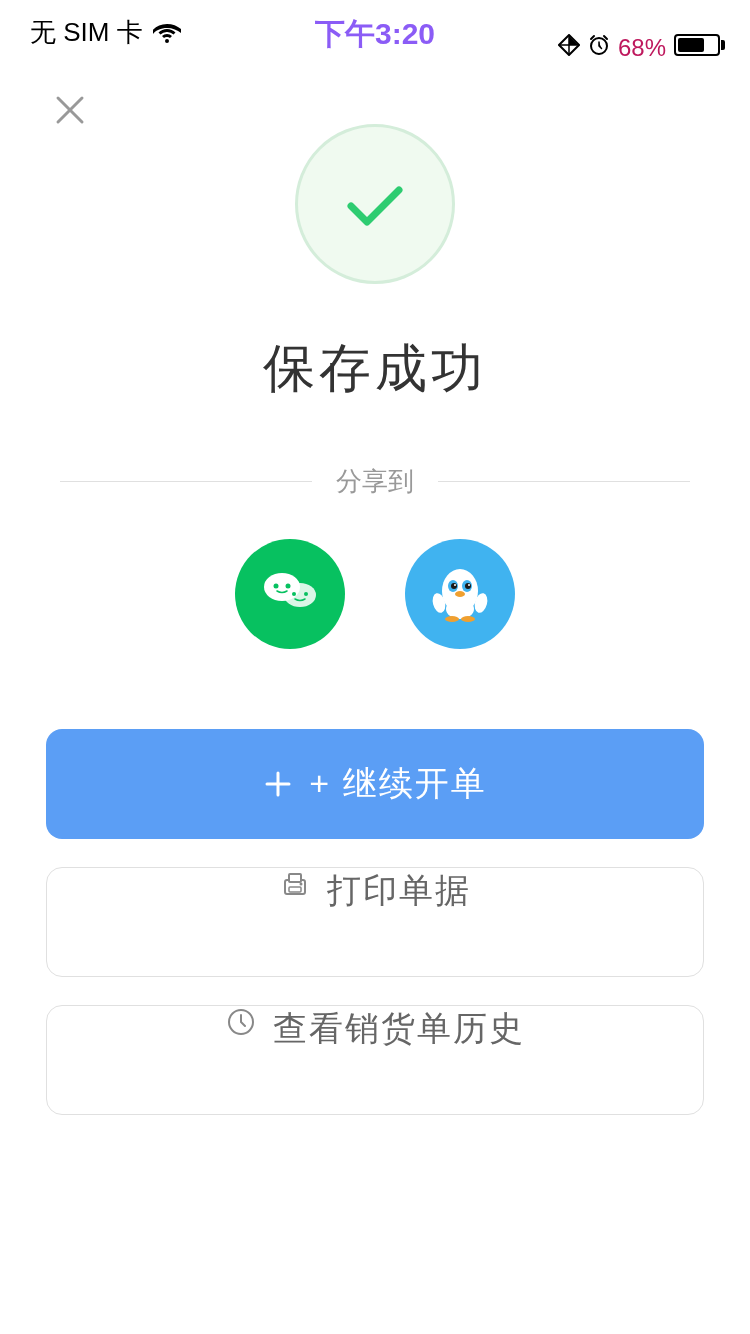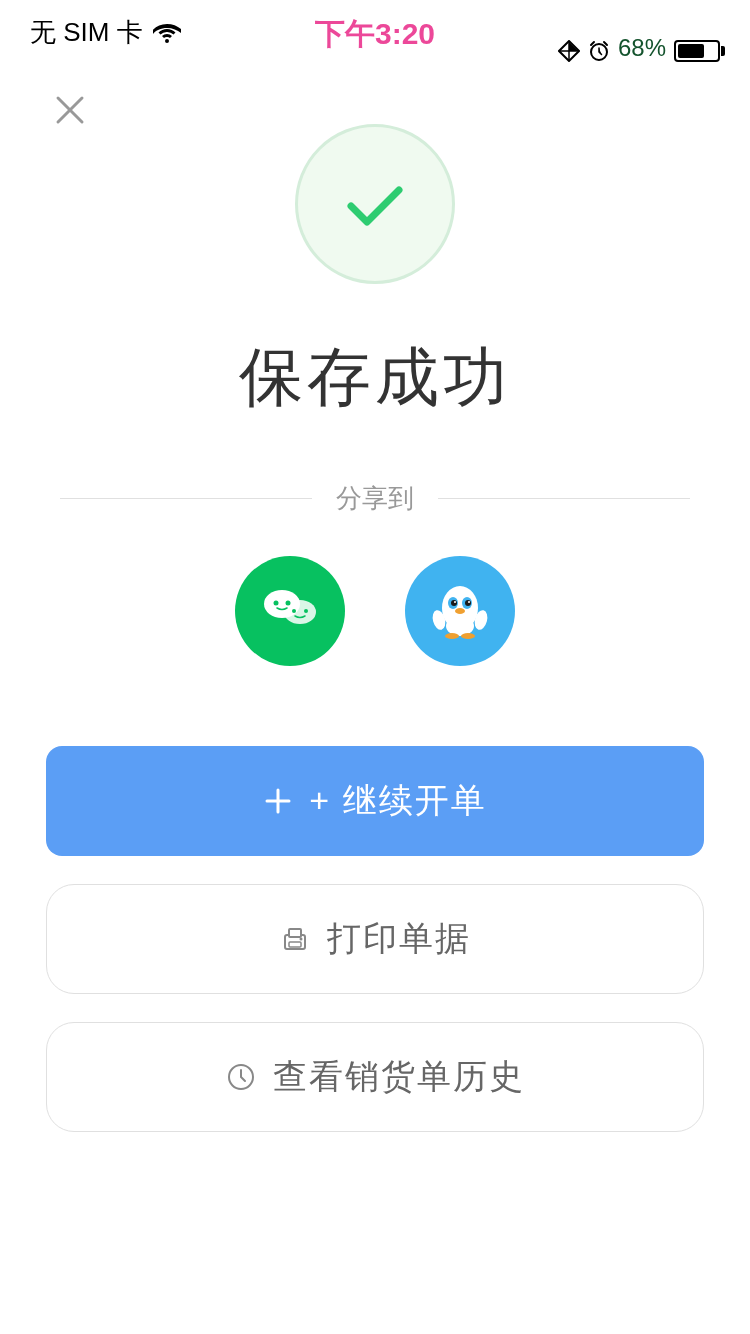--- a/index.html
+++ b/index.html
@@ -33,34 +33,34 @@
       font-size: 26px;
       color: #000;
       font-weight: 500;
       display: flex;
       align-items: center;
       gap: 10px;
     }
 
     .status-center {
       font-size: 30px;
-      color: #ec4899;
+      color: #8b5cf6;
       font-weight: 600;
       position: absolute;
       left: 50%;
       transform: translateX(-50%);
       top: 14px;
     }
 
     .status-right {
       display: flex;
-      align-items: flex-end;
+      align-items: flex-start;
       gap: 8px;
       font-size: 24px;
-      color: #14532d;
+      color: #be185d;
       margin-top: 32px;
     }
 
     .battery-icon {
       width: 46px;
       height: 22px;
       border: 2px solid #000;
       border-radius: 4px;
       position: relative;
       display: inline-flex;
@@ -128,21 +128,21 @@
     }
 
     .checkmark {
       width: 80px;
       height: 80px;
       color: #2ecc71;
     }
 
     
     .success-title {
-      font-size: 64px;
+      font-size: 52px;
       font-weight: 400;
       color: #333333;
       margin-bottom: 60px;
       letter-spacing: 4px;
     }
 
     
     .share-divider {
       width: 100%;
       display: flex;
@@ -215,25 +215,25 @@
       gap: 16px;
       cursor: pointer;
       letter-spacing: 2px;
     }
 
     .btn-secondary {
       width: 100%;
       height: 110px;
       background: #ffffff;
       border: 1.5px solid #e0e0e0;
-      border-radius: 28px;
+      border-radius: 16px;
       font-size: 34px;
       color: #666666;
       display: flex;
-      align-items: center;
+      align-items: flex-start;
       justify-content: center;
       gap: 16px;
       cursor: pointer;
       letter-spacing: 2px;
     }
   </style>
 </head>
 <body>
 
 <div class="status-bar">

